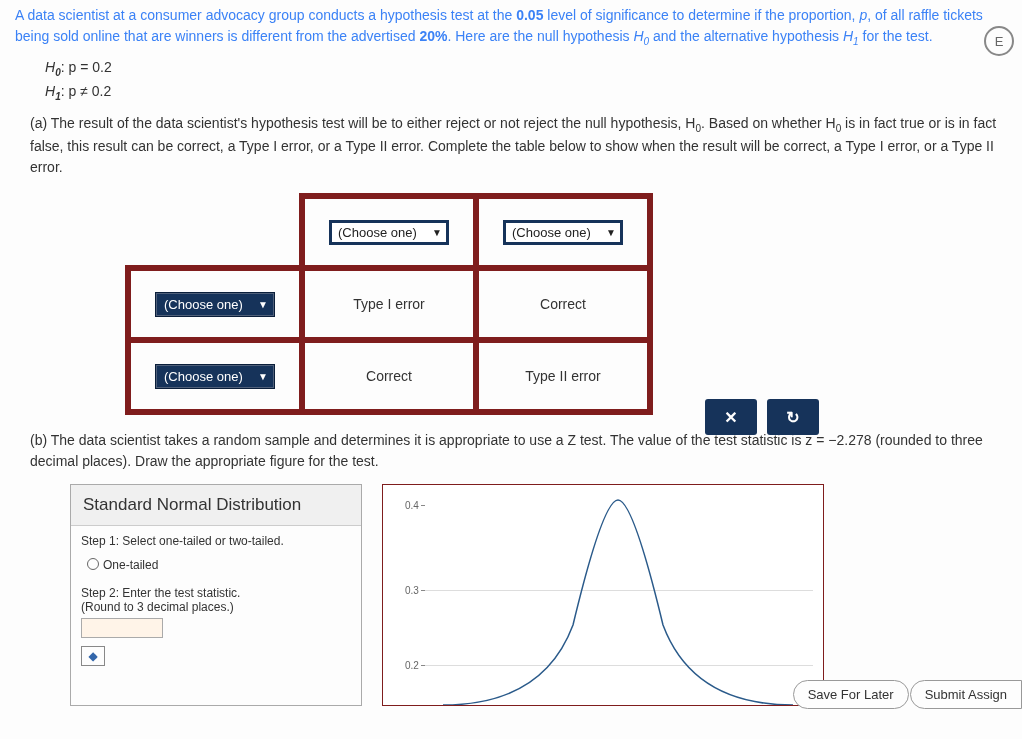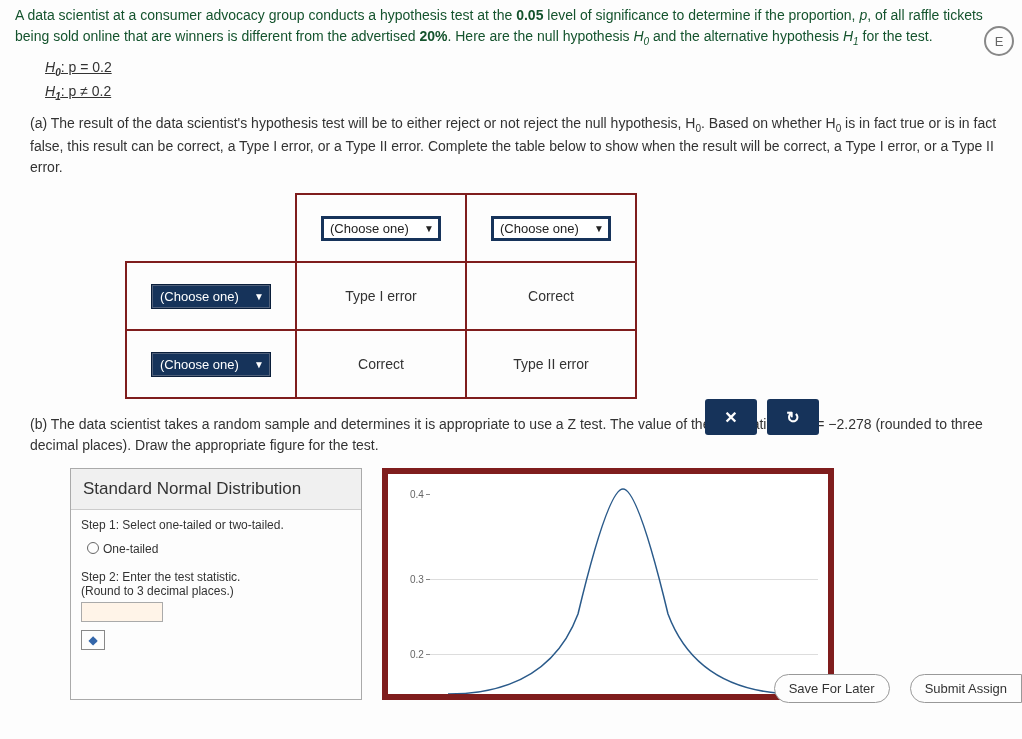--- a/index.html
+++ b/index.html
@@ -10,41 +10,41 @@
       padding: 0;
       background: #fdfdfd;
       width: 1022px;
       overflow: hidden;
     }
     .content {
       padding: 5px 15px;
       position: relative;
     }
     .intro {
-      color: #14532d;
+      color: #3b82f6;
       line-height: 1.5;
     }
     .intro .italic { font-style: italic; }
     .sub { vertical-align: sub; font-size: 10px; }
     .hypotheses {
       margin: 10px 0 10px 30px;
       font-style: italic;
     }
-    .hypotheses div { margin: 5px 0; text-decoration: underline; }
+    .hypotheses div { margin: 5px 0; }
     .part-a, .part-b {
       margin: 12px 0 12px 15px;
       line-height: 1.5;
     }
     .part-label { display: inline; }
     .table-wrap {
       margin: 15px 0 15px 110px;
     }
     table.error-table { border-collapse: collapse; }
     table.error-table td {
-      border: 2px solid #7f1d1d;
+      border: 6px solid #7f1d1d;
       text-align: center;
       vertical-align: middle;
       width: 160px;
       height: 58px;
       padding: 4px;
     }
     table.error-table td.noborder { border: none; }
     .dropdown {
       display: inline-flex;
       align-items: center;
@@ -120,21 +120,21 @@
     .shade-icon {
       width: 22px;
       height: 18px;
       border: 1px solid #888;
       display: flex;
       align-items: center;
       justify-content: center;
       margin-top: 2px;
     }
     .graph-box {
-      border: 6px solid #7f1d1d;
+      border: 1px solid #7f1d1d;
       width: 440px;
       height: 220px;
       position: relative;
       background: #fff;
     }
     .ylabel {
       position: absolute;
       font-size: 10px;
       color: #666;
       left: 22px;
@@ -171,21 +171,21 @@
       align-items: center;
       justify-content: center;
       font-size: 13px;
       color: #666;
     }
     .footer-btns {
       position: absolute;
       bottom: 2px;
       right: 0;
       display: flex;
-      gap: 20px;
+      gap: 1px;
     }
     .pill-btn {
       border: 1px solid #999;
       border-radius: 16px;
       padding: 6px 14px;
       font-size: 13px;
       background: #fdfdfd;
       color: #333;
     }
     .boldnum { font-weight: 600; }

